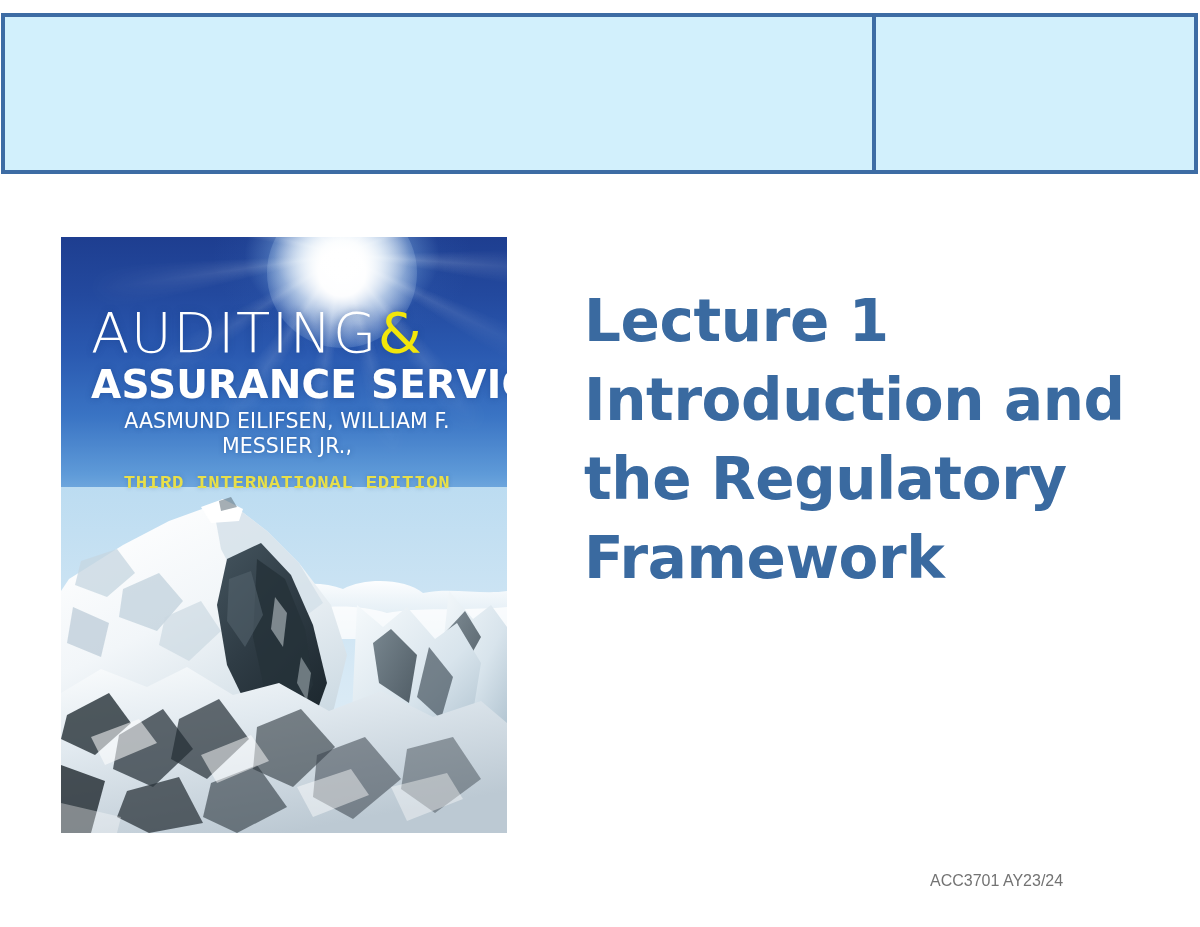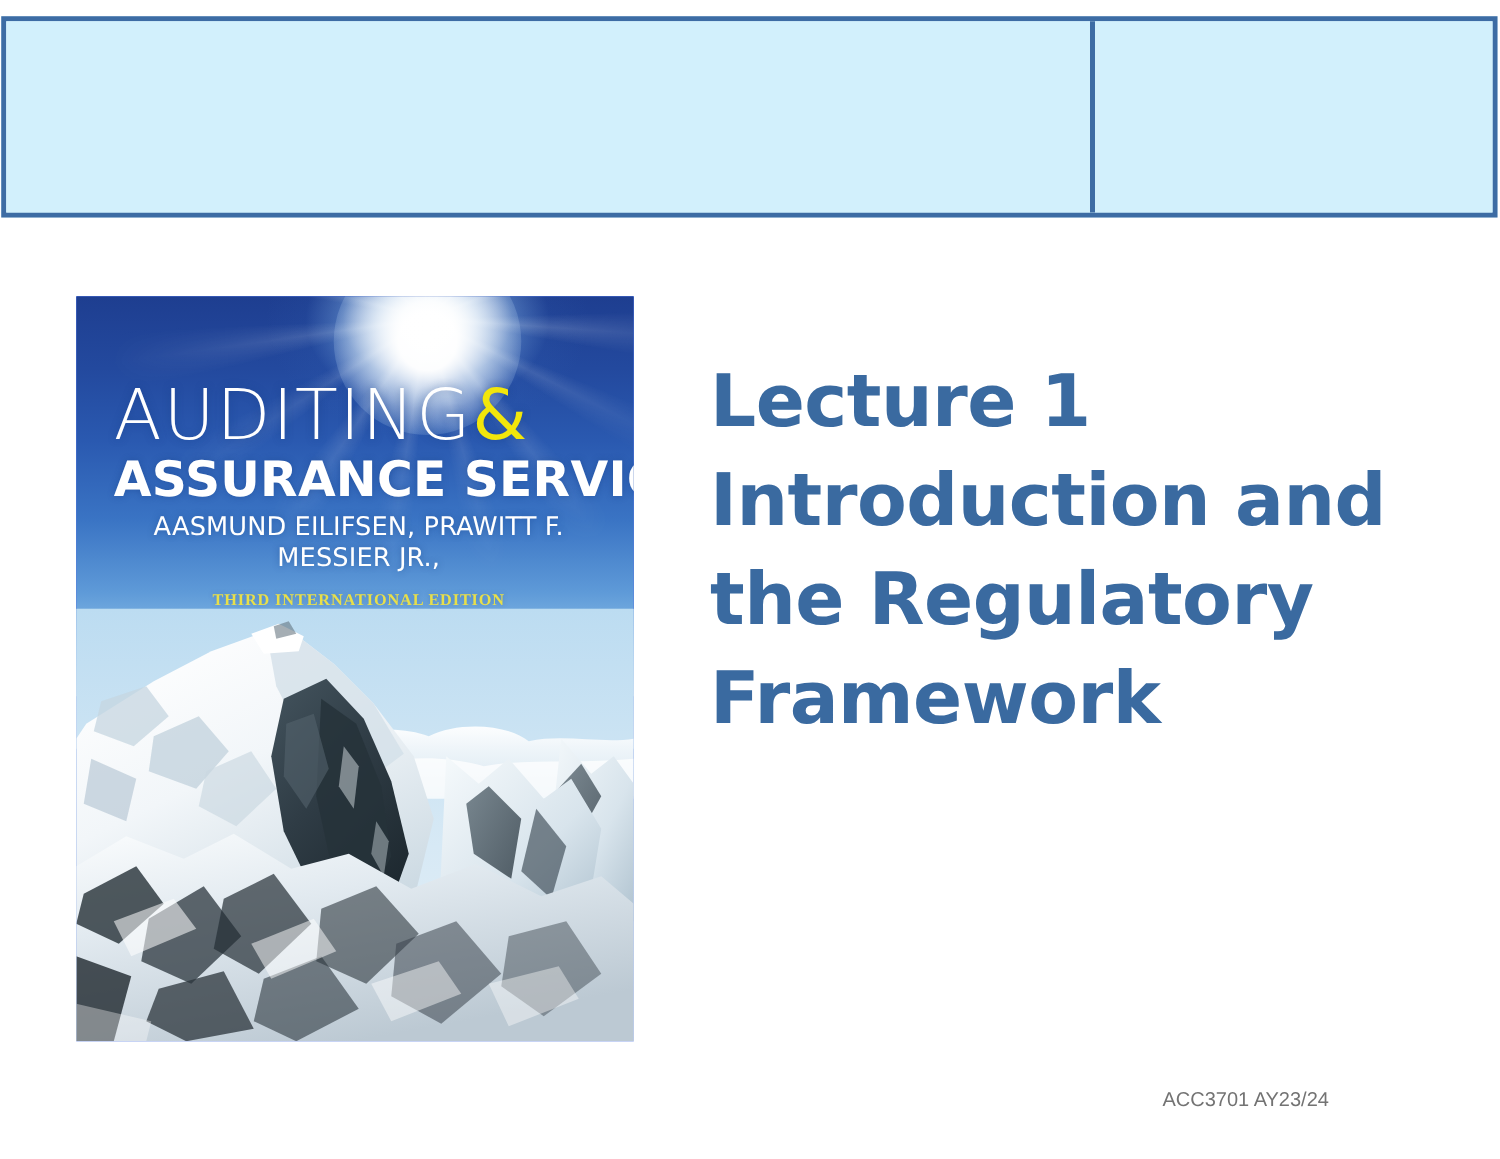--- a/index.html
+++ b/index.html
@@ -51,21 +51,21 @@
   }
 
   
   #book-cover {
     position: absolute;
     left: 61px;
     top: 237px;
     width: 446px;
     height: 596px;
     overflow: hidden;
-    background: #1d4ed8;
+    background: #4d7c0f;
   }
   
   .bk-sky {
     position: absolute;
     left: 0; top: 0; right: 0;
     height: 320px;
     background:
       radial-gradient(ellipse 130px 95px at 63% 6%,
         rgba(255,255,255,1) 0%,
         rgba(255,255,255,0.95) 16%,
@@ -188,32 +188,32 @@
     color: #ffffff;
     line-height: 1.22;
     text-shadow: 0 0 5px rgba(25,70,140,0.5);
   }
   .bk-edition {
     position: absolute;
     left: 30px;
     top: 235px;
     width: 392px;
     text-align: center;
-    font-family: Liberation Serif, serif;
+    font-family: Liberation Mono, monospace;
     font-weight: bold;
-    font-size: 13px;
+    font-size: 19px;
     letter-spacing: 0.7px;
     color: #E8DF4A;
     text-shadow: 0 0 4px rgba(40,90,150,0.35);
   }
 
   
   #slide-title {
     position: absolute;
-    left: 568px;
+    left: 584px;
     top: 282px;
     width: 600px;
     font-family: "DejaVu Sans", sans-serif;
     font-weight: bold;
     font-size: 58px;
     line-height: 1.36;
     color: #3A6AA0;
     letter-spacing: -0.4px;
   }
 
@@ -333,20 +333,20 @@
       <path d="M330,300 L386,286 L402,312 L346,334 Z" fill="#FFFFFF" opacity="0.4"></path>
       <path d="M0,316 L60,330 L56,346 L0,346 Z" fill="#FFFFFF" opacity="0.35"></path>
     </svg>
   </div>
 
   <div class="bk-title-main">
     <span>AUDITING</span><span class="bk-amp">&amp;</span>
   </div>
   <div class="bk-title-sub">ASSURANCE SERVICES</div>
   <div class="bk-authors">
-    <div>AASMUND EILIFSEN, PRAWITT F. MESSIER JR.,</div>
+    <div>AASMUND EILIFSEN, WILLIAM F. MESSIER JR.,</div>
   </div>
   <div class="bk-edition">THIRD INTERNATIONAL EDITION</div>
 </div>
 
 <div id="slide-title">Lecture 1 Introduction and the Regulatory Framework</div>
 
 <div id="footer-note">ACC3701 AY23/24</div>
 
 </body></html>

